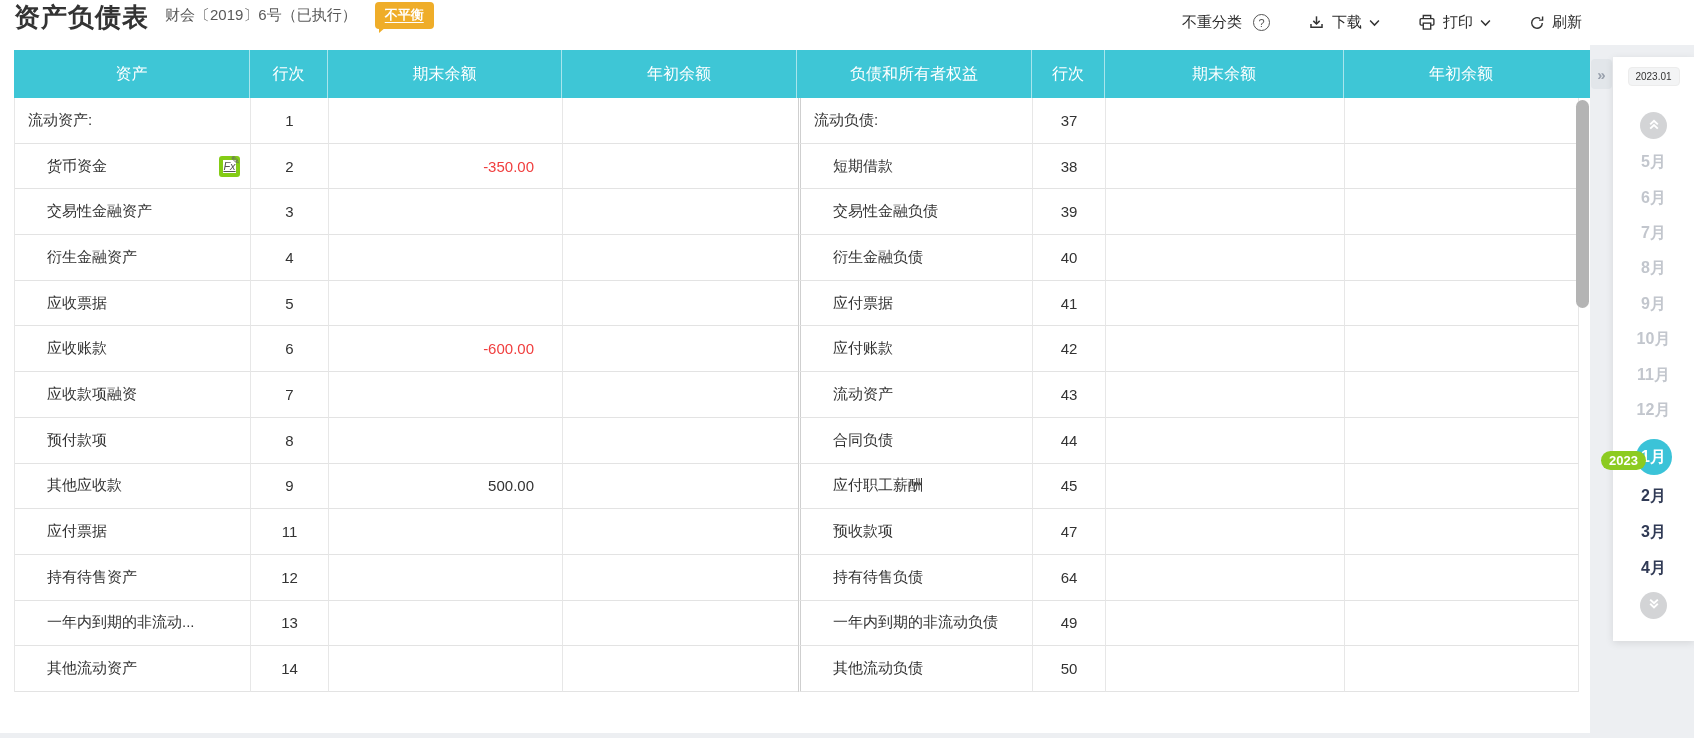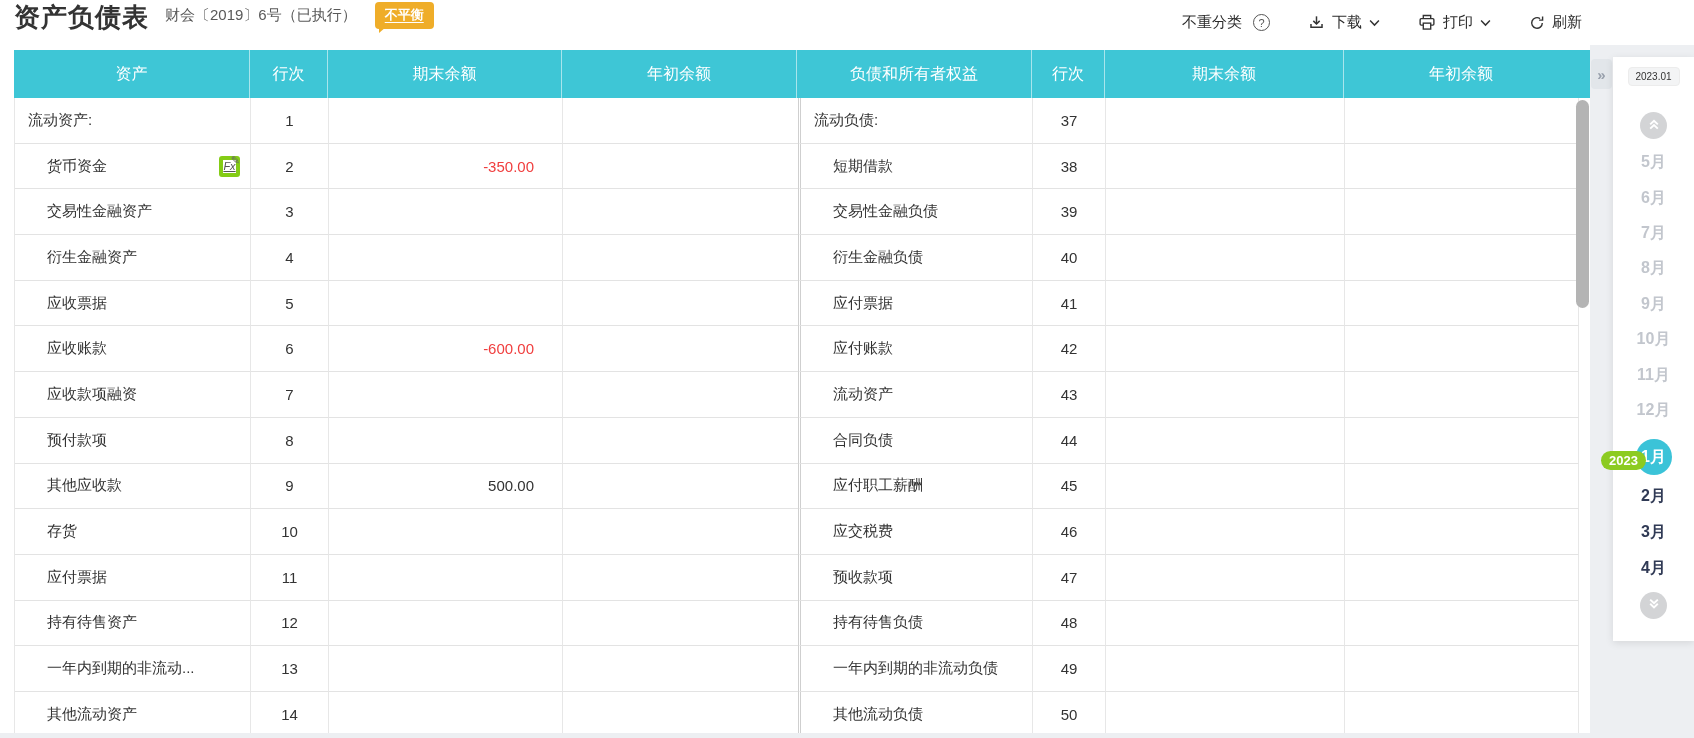--- a/index.html
+++ b/index.html
@@ -275,35 +275,20 @@
     <div class="td c-amt"></div>
     <div class="td c-name c-liabname c-lname">
       <span>应付职工薪酬</span>
     </div>
     <div class="td c-line">45</div>
     <div class="td c-amt"></div>
     <div class="td c-amt"></div>
   </div>
       <div class="tr">
     <div class="td c-name c-aname">
-      <span>存货</span>
-
-    </div>
-    <div class="td c-line">10</div>
-    <div class="td c-amt"></div>
-    <div class="td c-amt"></div>
-    <div class="td c-name c-liabname c-lname">
-      <span>应交税费</span>
-    </div>
-    <div class="td c-line">46</div>
-    <div class="td c-amt"></div>
-    <div class="td c-amt"></div>
-  </div>
-      <div class="tr">
-    <div class="td c-name c-aname">
       <span>应付票据</span>
 
     </div>
     <div class="td c-line">11</div>
     <div class="td c-amt"></div>
     <div class="td c-amt"></div>
     <div class="td c-name c-liabname c-lname">
       <span>预收款项</span>
     </div>
     <div class="td c-line">47</div>
@@ -314,21 +299,21 @@
     <div class="td c-name c-aname">
       <span>持有待售资产</span>
 
     </div>
     <div class="td c-line">12</div>
     <div class="td c-amt"></div>
     <div class="td c-amt"></div>
     <div class="td c-name c-liabname c-lname">
       <span>持有待售负债</span>
     </div>
-    <div class="td c-line">48</div>
+    <div class="td c-line">64</div>
     <div class="td c-amt"></div>
     <div class="td c-amt"></div>
   </div>
       <div class="tr">
     <div class="td c-name c-aname">
       <span>一年内到期的非流动...</span>
 
     </div>
     <div class="td c-line">13</div>
     <div class="td c-amt"></div>

